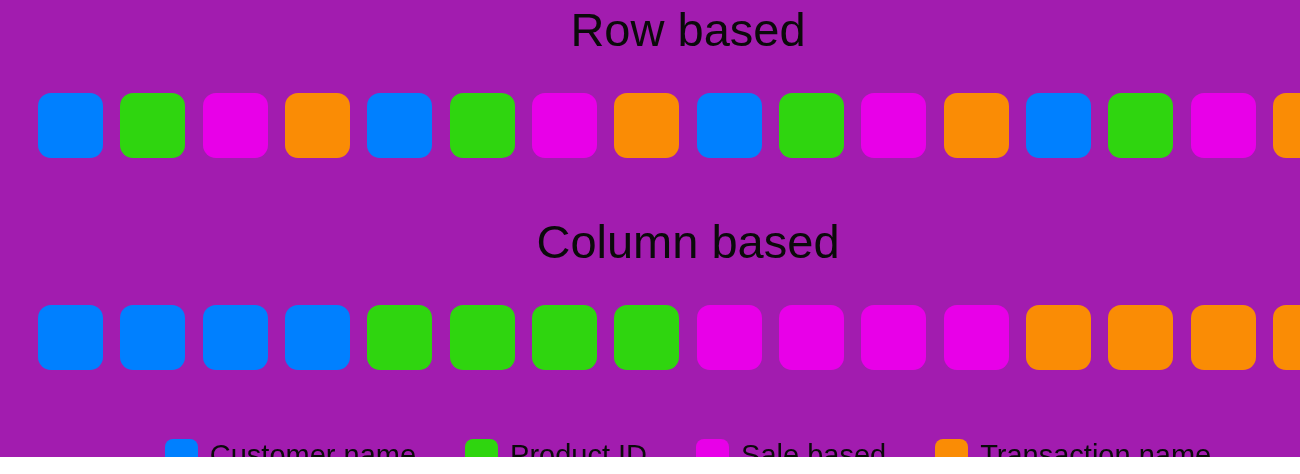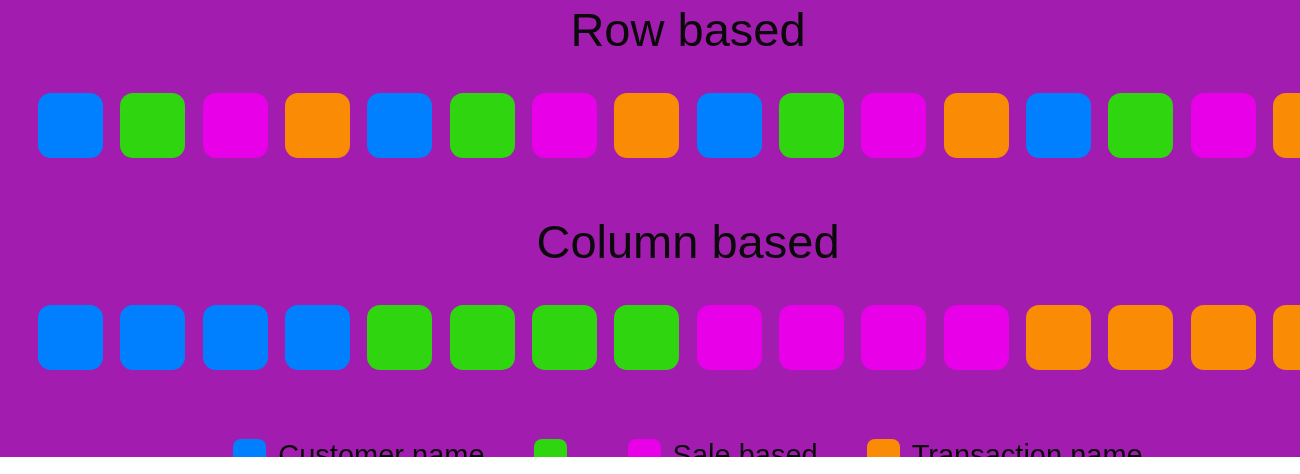--- a/index.html
+++ b/index.html
@@ -114,20 +114,21 @@
       <div class="cell" style="background: rgb(250, 140, 5);"></div>
     </div>
 
   <div class="legend">
       <div class="legend-item">
         <span class="legend-swatch" style="background: rgb(0, 128, 255);"></span>
         <span class="legend-label">Customer name</span>
       </div>
       <div class="legend-item">
         <span class="legend-swatch" style="background: rgb(47, 213, 15);"></span>
+        <span class="legend-label">Product ID</span>
       </div>
       <div class="legend-item">
         <span class="legend-swatch" style="background: rgb(232, 0, 232);"></span>
         <span class="legend-label">Sale based</span>
       </div>
       <div class="legend-item">
         <span class="legend-swatch" style="background: rgb(250, 140, 5);"></span>
         <span class="legend-label">Transaction name</span>
       </div>
     </div>

